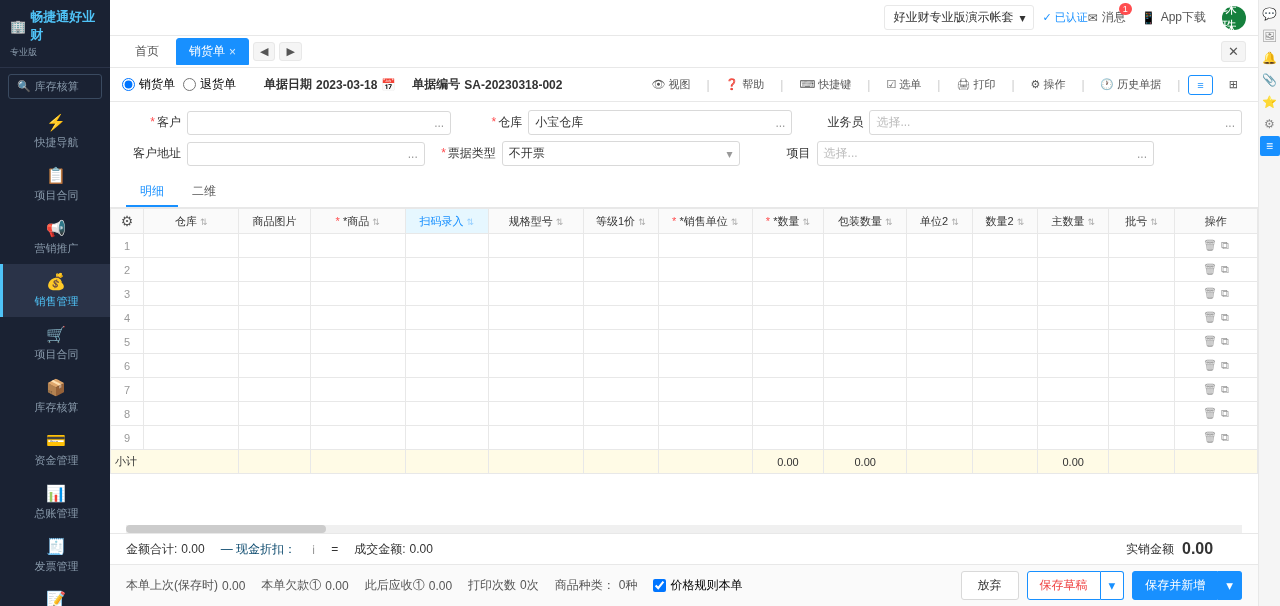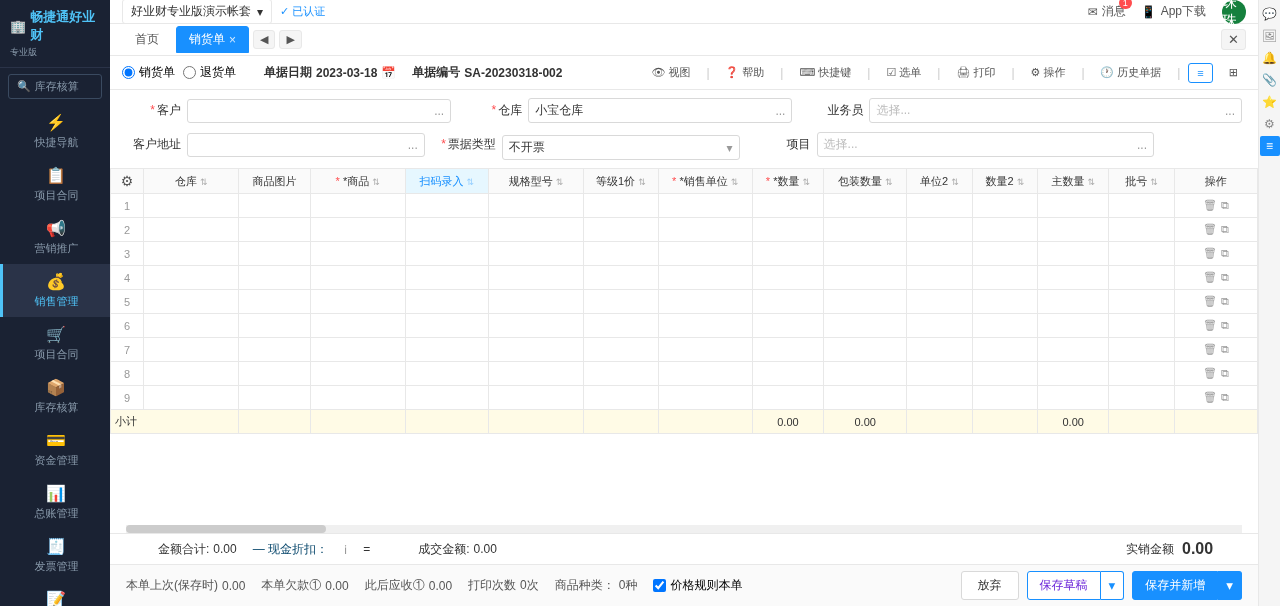--- a/index.html
+++ b/index.html
@@ -13,21 +13,21 @@
     .sidebar-search { padding: 6px 8px; }
     .sidebar-search-btn { width: 100%; background: transparent; border: 1px solid #3a4a60; color: #8899aa; padding: 4px 8px; border-radius: 3px; cursor: pointer; font-size: 11px; text-align: left; display: flex; align-items: center; gap: 4px; }
     .sidebar-nav-item { display: flex; flex-direction: column; align-items: center; padding: 8px 4px; cursor: pointer; color: #8899aa; font-size: 11px; gap: 3px; border-left: 3px solid transparent; }
     .sidebar-nav-item.active { background: #2a3348; color: #4fc3f7; border-left-color: #4fc3f7; }
     .sidebar-nav-icon { font-size: 16px; }
 
     
     .main { flex: 1; display: flex; flex-direction: column; background: #f0f2f5; overflow: hidden; }
 
     
-    .topbar { background: #fff; height: 24px; display: flex; align-items: center; justify-content: space-between; padding: 0 12px; border-bottom: 1px solid #e8e8e8; flex-shrink: 0; gap: 40px; }
+    .topbar { background: #fff; height: 36px; display: flex; align-items: center; justify-content: flex-end; padding: 0 12px; border-bottom: 1px solid #e8e8e8; flex-shrink: 0; }
     .topbar-left { display: flex; align-items: center; gap: 8px; }
     .company-selector { display: flex; align-items: center; gap: 6px; font-size: 12px; color: #333; border: 1px solid #e8e8e8; padding: 3px 8px; border-radius: 3px; cursor: pointer; }
     .verified-badge { color: #1890ff; font-size: 11px; display: flex; align-items: center; gap: 3px; }
     .topbar-right { display: flex; align-items: center; gap: 16px; }
     .topbar-icon-btn { display: flex; align-items: center; gap: 4px; color: #555; cursor: pointer; font-size: 12px; position: relative; }
     .badge { background: #ff4d4f; color: #fff; border-radius: 8px; font-size: 9px; padding: 1px 4px; position: absolute; top: -6px; right: -6px; }
     .avatar { width: 24px; height: 24px; border-radius: 50%; background: #15803d; display: flex; align-items: center; justify-content: center; color: #fff; font-size: 15px; }
 
     
     .tabbar { background: #fff; height: 32px; display: flex; align-items: center; padding: 0 12px; gap: 4px; border-bottom: 1px solid #e8e8e8; flex-shrink: 0; }
@@ -50,21 +50,21 @@
     .action-btn { padding: 3px 8px; font-size: 11px; cursor: pointer; border: none; border-radius: 3px; display: flex; align-items: center; gap: 3px; color: #555; background: transparent; }
 
     
     .form-fields { padding: 8px 16px; display: flex; flex-direction: column; gap: 6px; flex-shrink: 0; }
     .form-row { display: flex; align-items: center; gap: 16px; }
     .form-field { display: flex; align-items: center; gap: 6px; flex: 1; }
     .field-label { color: #333; font-size: 12px; white-space: nowrap; min-width: 55px; text-align: right; }
     .field-label.required::before { content: '*'; color: #ff4d4f; margin-right: 2px; }
     .field-input { flex: 1; border: 1px solid #d9d9d9; border-radius: 3px; padding: 3px 6px; font-size: 12px; color: #333; min-height: 24px; display: flex; align-items: center; justify-content: space-between; }
     .field-input .dots { color: #999; }
-    .field-select { flex: 1; border: 1px solid #d9d9d9; border-radius: 3px; padding: 3px 6px; font-size: 12px; color: #333; min-height: 24px; display: flex; align-items: center; justify-content: space-between; margin-top: 6px; }
+    .field-select { flex: 1; border: 1px solid #d9d9d9; border-radius: 3px; padding: 3px 6px; font-size: 12px; color: #333; min-height: 24px; display: flex; align-items: center; justify-content: space-between; }
     .select-arrow { color: #999; }
     .textarea-field { flex: 1; border: 1px solid #d9d9d9; border-radius: 3px; padding: 3px 6px; font-size: 12px; color: #999; min-height: 24px; }
     .side-buttons { display: flex; flex-direction: column; gap: 4px; margin-left: 8px; }
     .side-btn { padding: 4px 10px; font-size: 12px; border: 1px solid #e8e8e8; border-radius: 3px; cursor: pointer; background: #fff; color: #333; white-space: nowrap; }
     .side-btn.primary-outline { border-color: #1890ff; color: #1890ff; }
     .side-btn.add-btn { border-color: #52c41a; color: #52c41a; }
 
     
     .content-tabs { padding: 4px 16px 0; display: flex; gap: 0; border-bottom: 1px solid #e8e8e8; flex-shrink: 0; }
     .content-tab { padding: 5px 14px; font-size: 12px; cursor: pointer; color: #555; border-bottom: 2px solid transparent; }
@@ -95,32 +95,32 @@
     .subtotal-row td { background: #fffbe6; border: 1px solid #e8e8e8; }
     .subtotal-label { font-size: 11px; color: #333; padding: 3px 8px; }
     .subtotal-value { text-align: center; color: #333; }
 
     
     .scroll-track { height: 8px; background: #f0f0f0; flex-shrink: 0; position: relative; margin: 0 16px; }
     .scroll-thumb { height: 8px; background: #ccc; border-radius: 4px; position: absolute; width: 200px; left: 0; }
 
     
     .bottom-summary { background: #fff; padding: 6px 16px; display: flex; align-items: center; gap: 16px; border-top: 1px solid #e8e8e8; flex-shrink: 0; font-size: 12px; color: #333; }
-    .summary-item { display: flex; align-items: center; gap: 4px; margin-left: 32px; }
+    .summary-item { display: flex; align-items: center; gap: 4px; }
     .summary-dash { color: #0c4a6e; }
     .realized-amount { margin-left: auto; display: flex; align-items: center; gap: 8px; }
     .realized-value { font-size: 16px; font-weight: bold; color: #333; min-width: 60px; }
 
     
     .footer-bar { background: #fafafa; border-top: 1px solid #e8e8e8; padding: 6px 16px; display: flex; align-items: center; gap: 16px; flex-shrink: 0; font-size: 12px; }
     .footer-item { display: flex; align-items: center; gap: 4px; color: #555; }
     .footer-checkbox { display: flex; align-items: center; gap: 4px; }
     .footer-actions { margin-left: auto; display: flex; align-items: center; gap: 8px; }
     .btn-abandon { padding: 5px 16px; background: #fff; border: 1px solid #d9d9d9; border-radius: 3px; cursor: pointer; font-size: 12px; color: #333; }
-    .btn-save-draft { padding: 5px 12px; background: #fff; border: 1px solid #1890ff; border-radius: 3px 0 0 3px; cursor: pointer; font-size: 12px; color: #6d28d9; display: flex; align-items: center; gap: 4px; }
+    .btn-save-draft { padding: 5px 12px; background: #fff; border: 1px solid #1890ff; border-radius: 3px 0 0 3px; cursor: pointer; font-size: 12px; color: #ef4444; display: flex; align-items: center; gap: 4px; }
     .btn-save-draft-arrow { padding: 5px 8px; background: #fff; border: 1px solid #1890ff; border-left: none; border-radius: 0 3px 3px 0; cursor: pointer; color: #1890ff; }
     .btn-save-new { padding: 5px 12px; background: #1890ff; border: 1px solid #1890ff; border-radius: 3px 0 0 3px; cursor: pointer; font-size: 12px; color: #fff; display: flex; align-items: center; gap: 4px; }
     .btn-save-new-arrow { padding: 5px 8px; background: #1890ff; border: 1px solid #1890ff; border-left: none; border-radius: 0 3px 3px 0; cursor: pointer; color: #fff; }
 
     
     .right-panel { width: 22px; background: #f5f5f5; border-left: 1px solid #e8e8e8; display: flex; flex-direction: column; align-items: center; padding: 4px 0; gap: 2px; flex-shrink: 0; }
     .right-panel-icon { width: 20px; height: 20px; display: flex; align-items: center; justify-content: center; cursor: pointer; color: #888; font-size: 12px; border-radius: 2px; }
     .right-panel-icon.active { background: #1890ff; color: #fff; }
 
     
@@ -342,20 +342,28 @@
           <span class="field-label">项目</span>
           <div class="field-input" style="min-width:200px;">
             <span style="color:#bbb;">选择...</span>
             <span class="dots">...</span>
           </div>
         </div>
         <div style="width:72px;"></div>
       </div>
     </div>
 
+    <div class="content-tabs">
+      <div class="content-tab active">
+        <span>明细</span>
+      </div>
+      <div class="content-tab">
+        <span>二维</span>
+      </div>
+    </div>
 
     <div class="table-wrapper">
       <div class="table-container">
         <table class="data-table">
           <thead>
             <tr>
               <th class="col-settings">
                 <span class="gear-icon">⚙</span>
               </th>
               <th class="col-warehouse">

